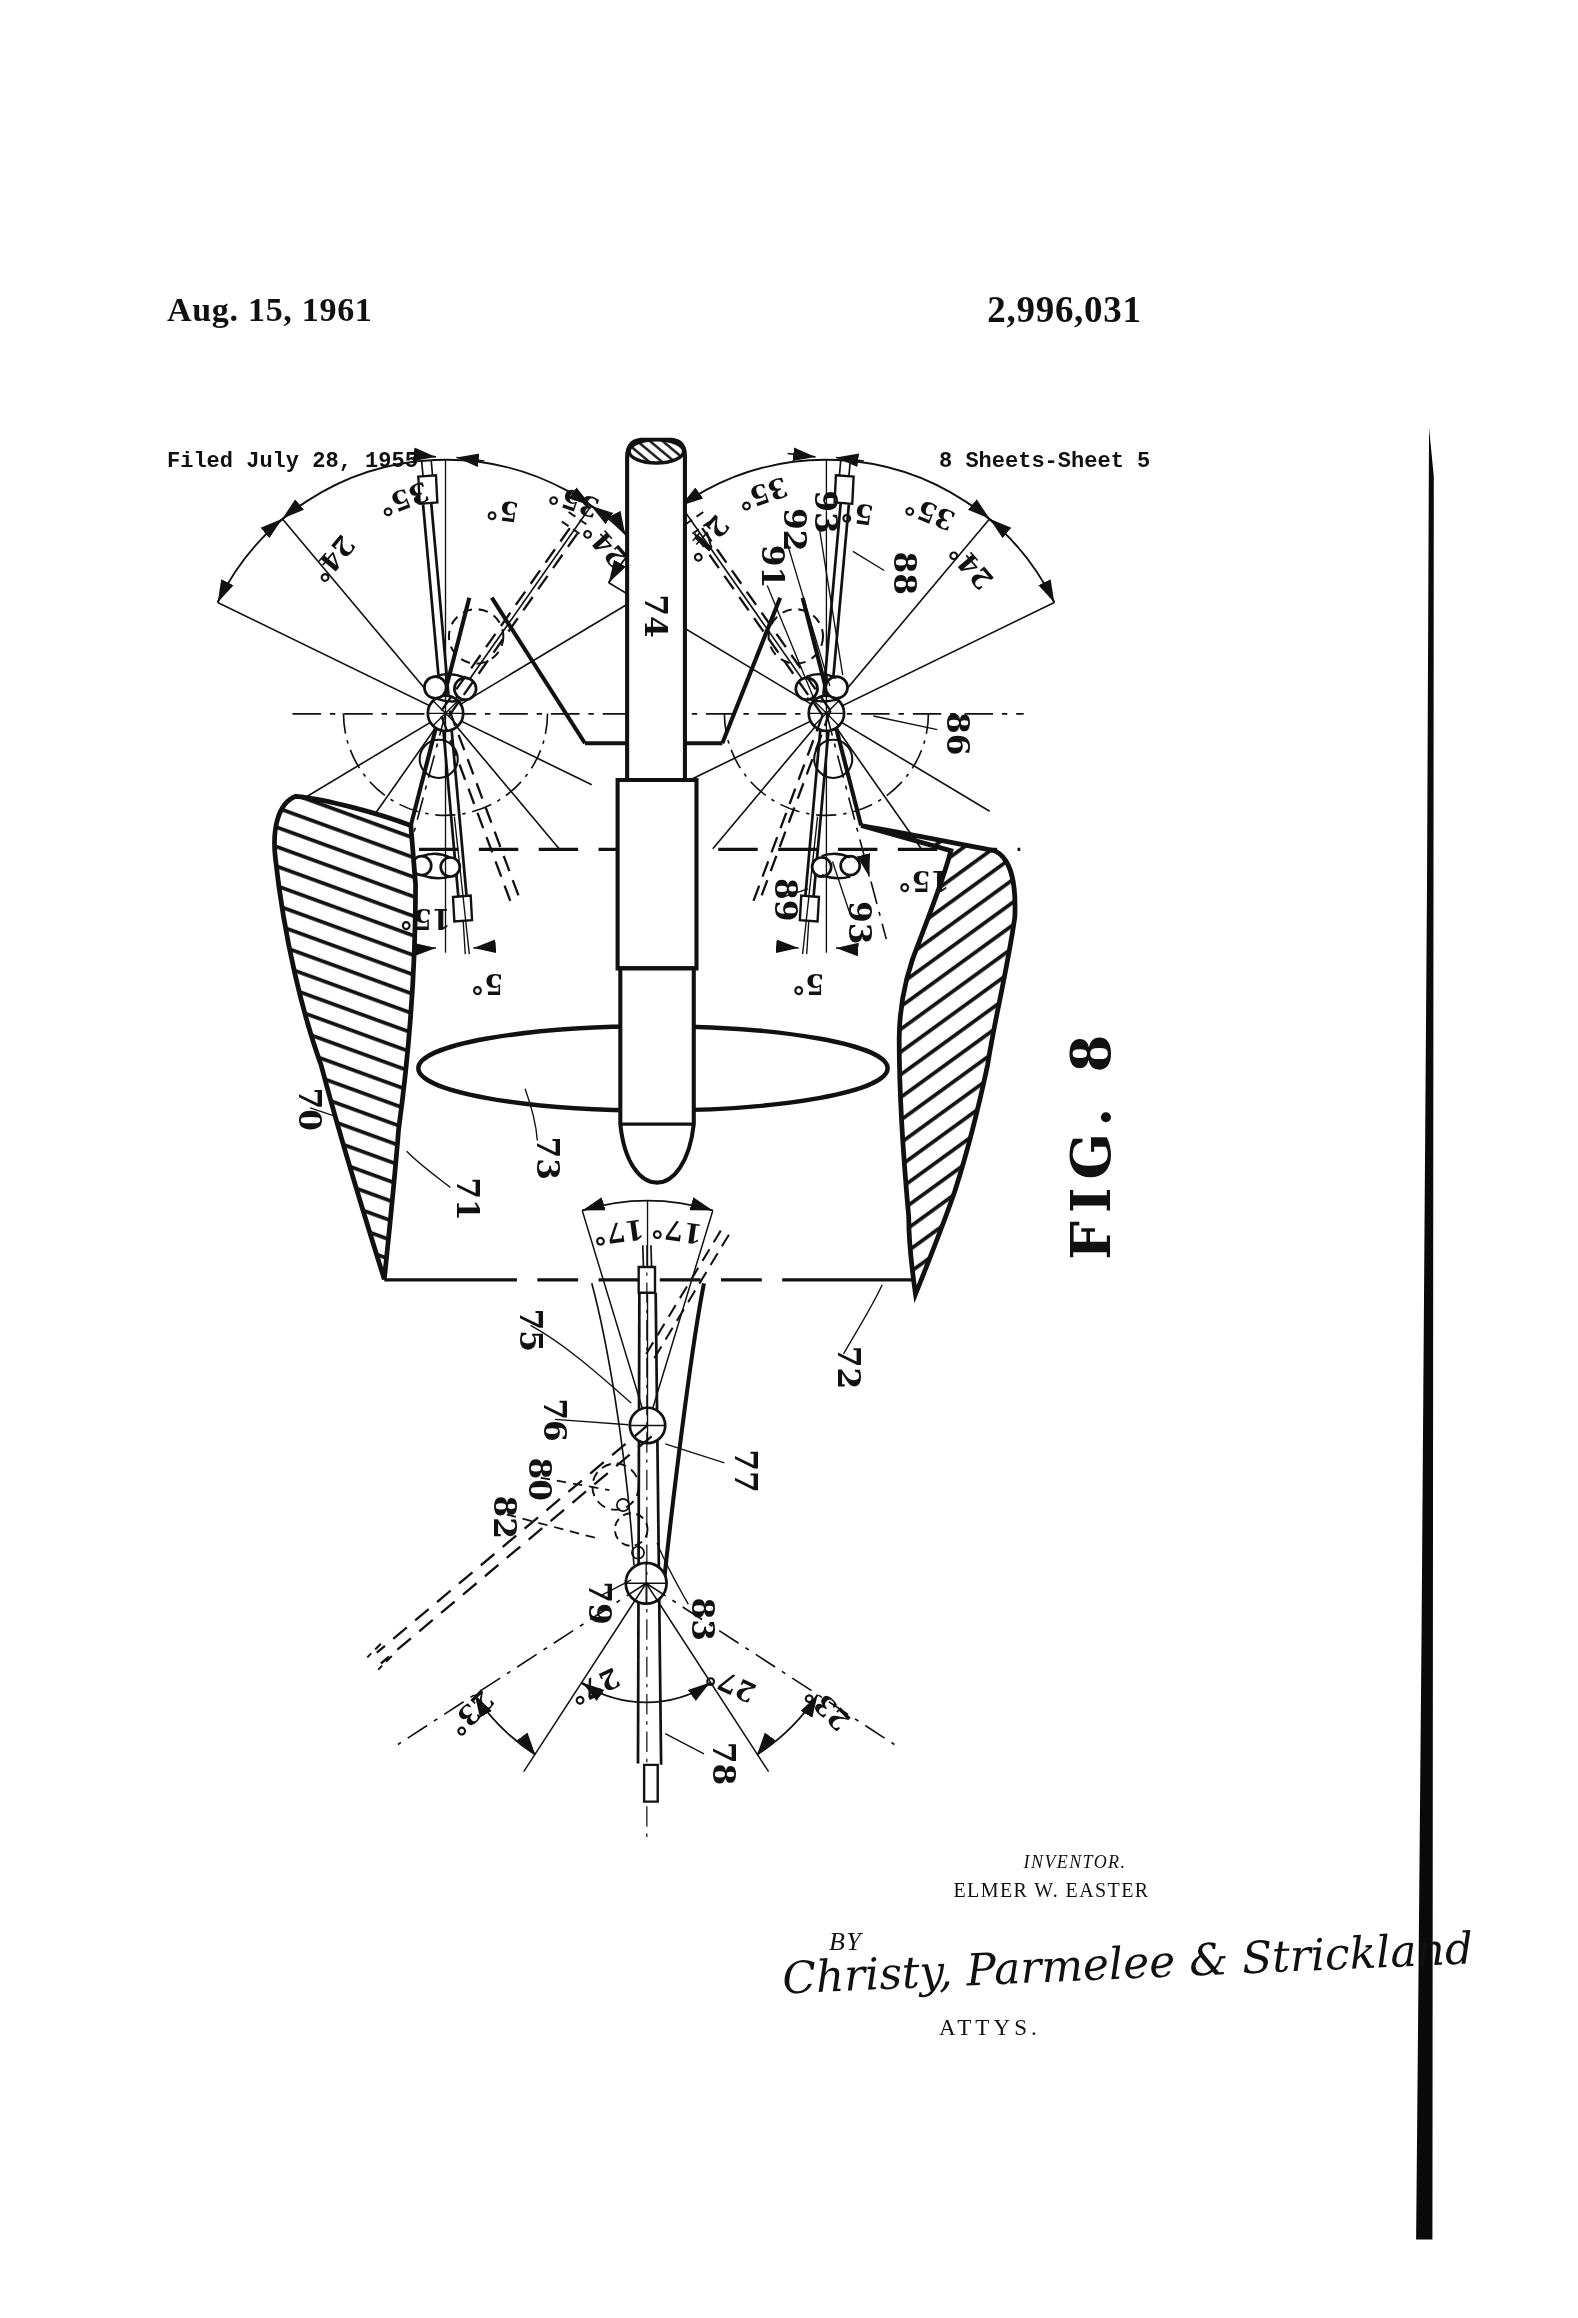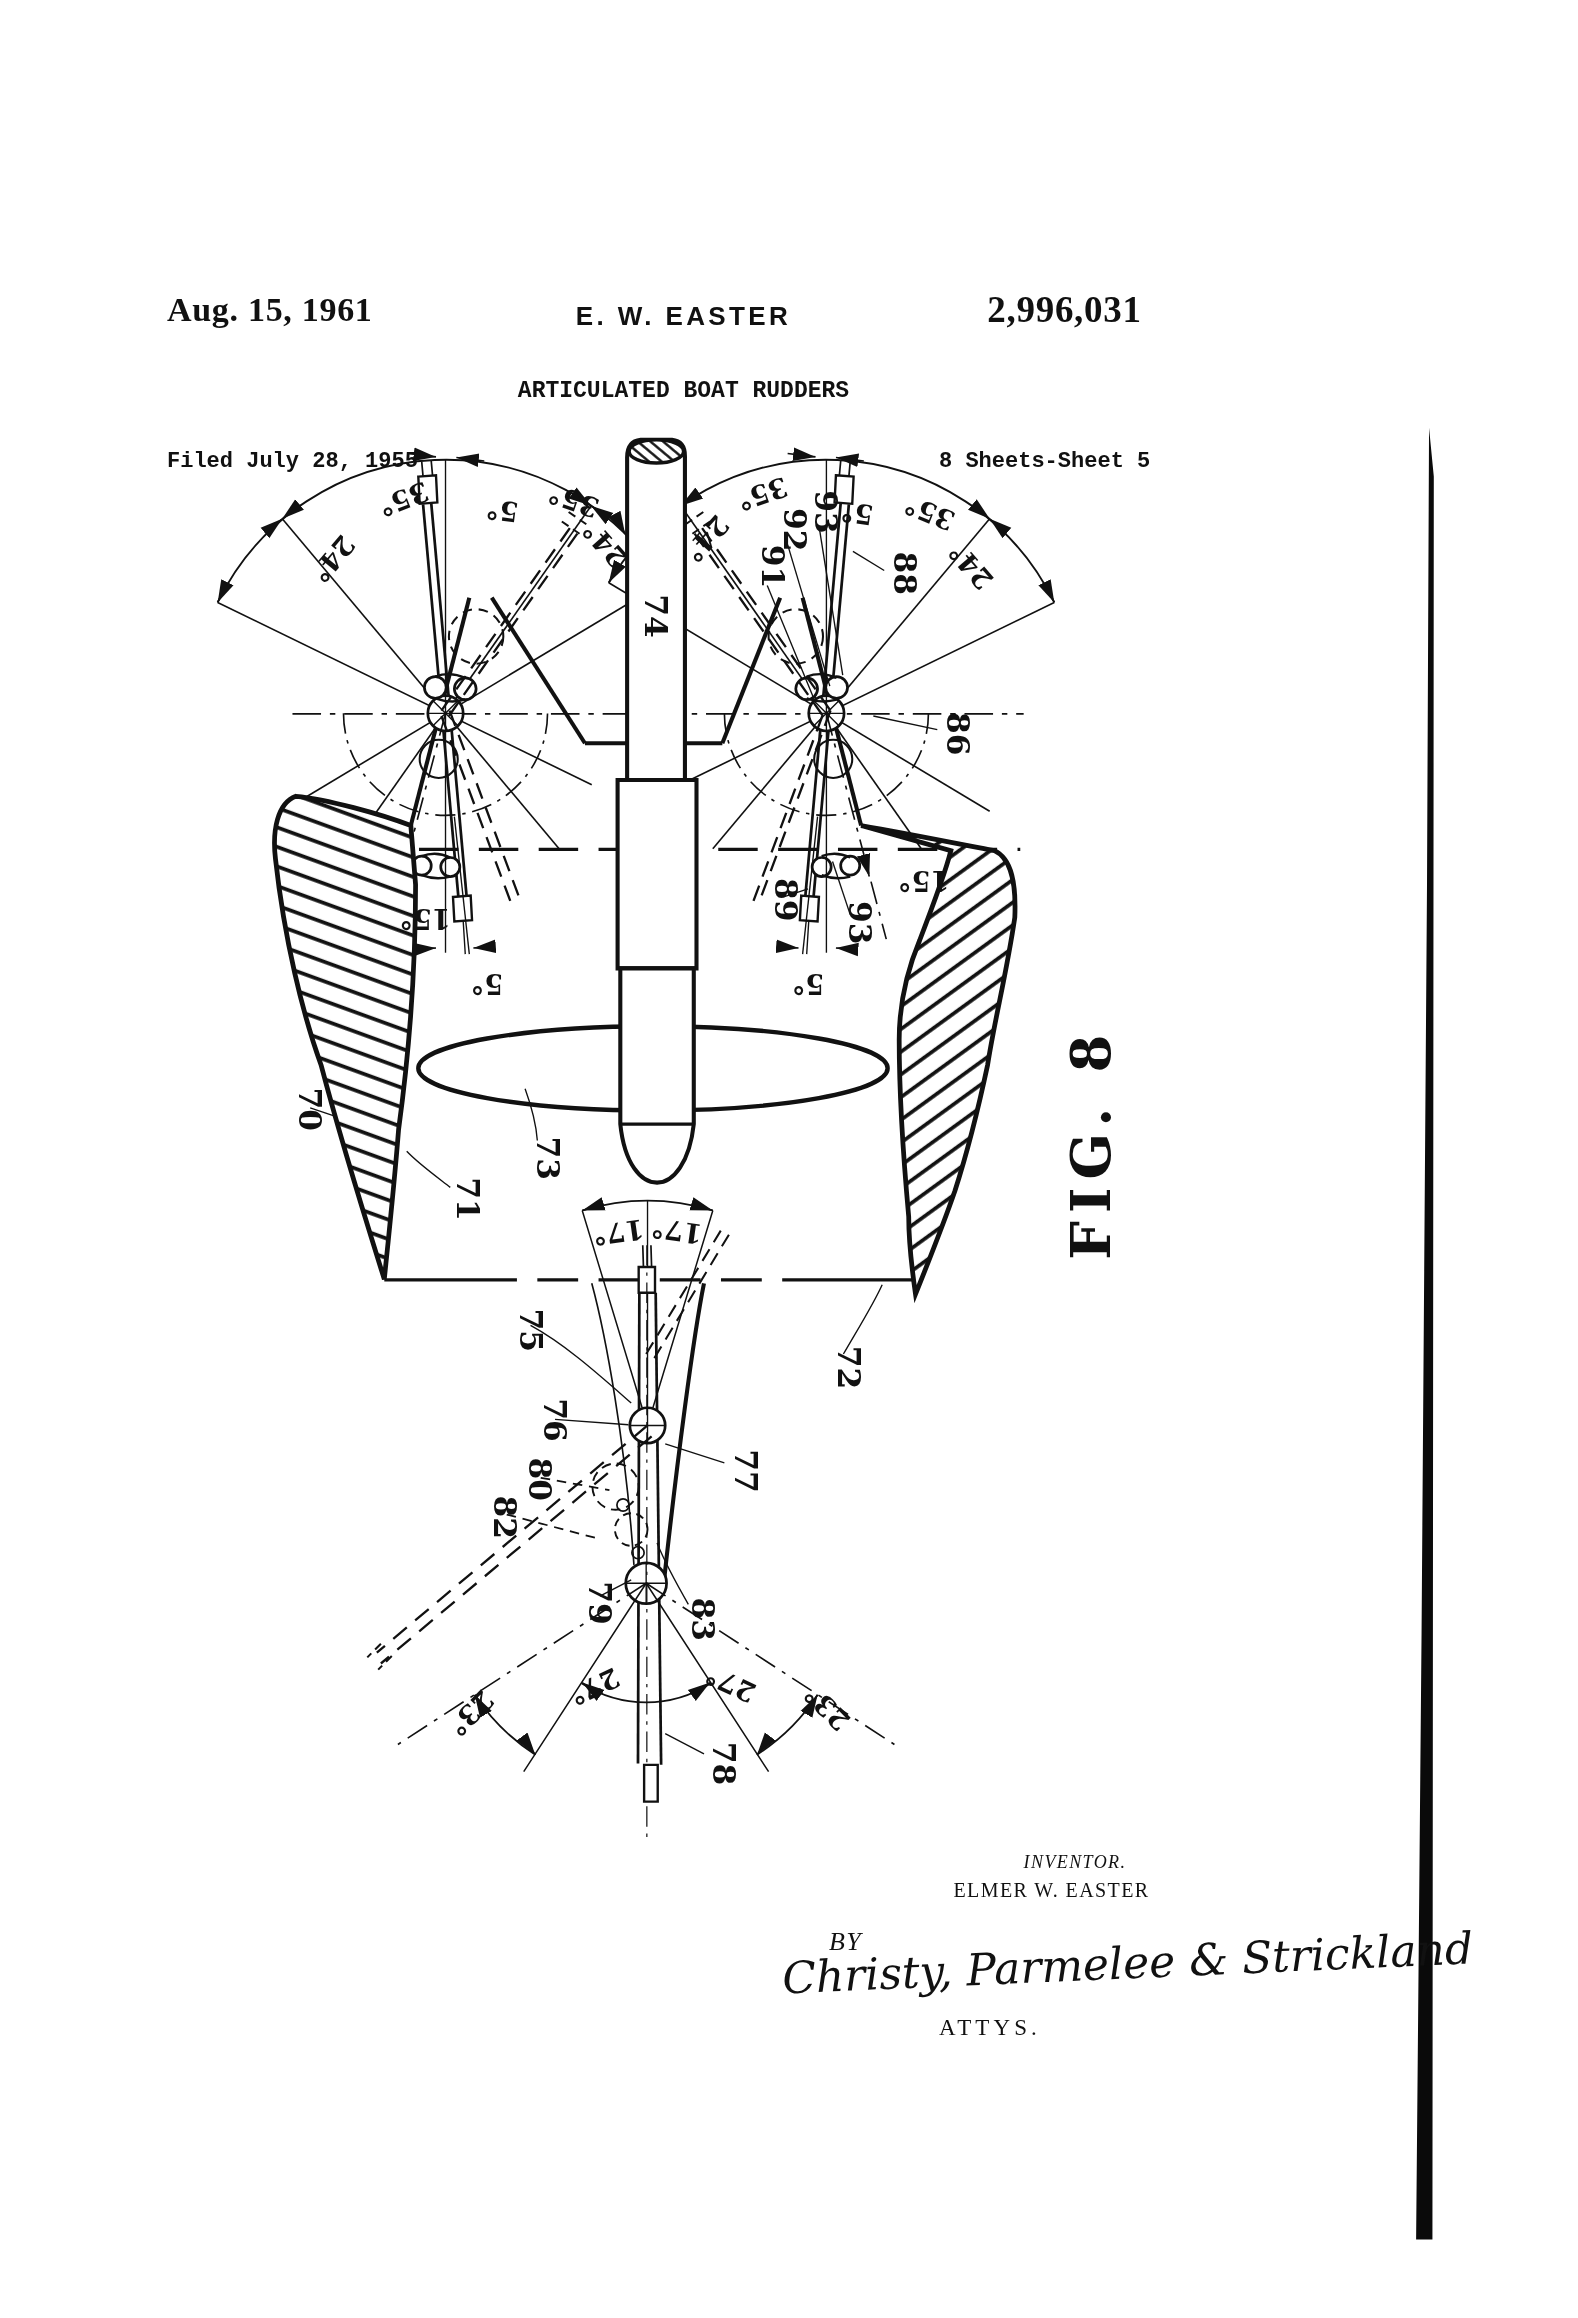--- a/index.html
+++ b/index.html
@@ -25,23 +25,21 @@
   .attys{left:939px;top:2015px;width:211px;font-size:23px;letter-spacing:4.1px;}
   svg{position:absolute;left:0;top:0;}
   .dlabel{font-family:"DejaVu Serif",serif;font-weight:700;fill:#111;text-anchor:middle;}
 </style>
 </head>
 <body>
 
 <div class="page">
 
   <div class="abs issue-date">Aug. 15, 1961</div>
-  <div class="abs inv-name">E. W. EASTER</div>
   <div class="abs pat-num">2,996,031</div>
-  <div class="abs pat-title">ARTICULATED BOAT RUDDERS</div>
   <div class="abs filed">Filed July 28, 1955</div>
   <div class="abs sheets">8 Sheets-Sheet 5</div>
 
   <svg width="1578" height="2319" viewBox="0 0 2320 3408">
     <defs>
       <marker id="arr" markerUnits="userSpaceOnUse" markerWidth="36" markerHeight="26" refX="33" refY="13" orient="auto">
         <path d="M0,3 L33,13 L0,23 Z" fill="#111"></path>
       </marker>
       <pattern id="hatchL" width="27" height="27" patternUnits="userSpaceOnUse" patternTransform="rotate(20)">
         <rect width="27" height="27" fill="#fff"></rect>

